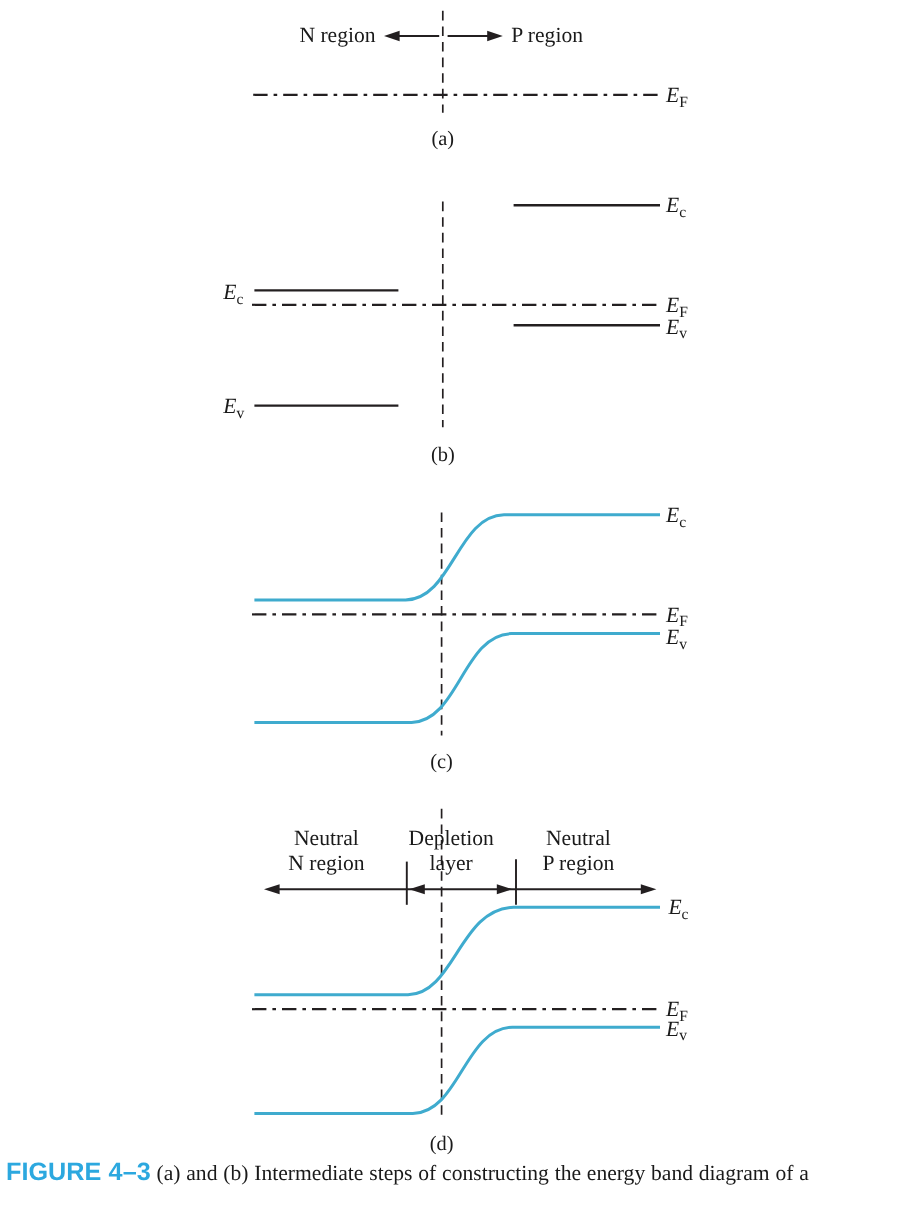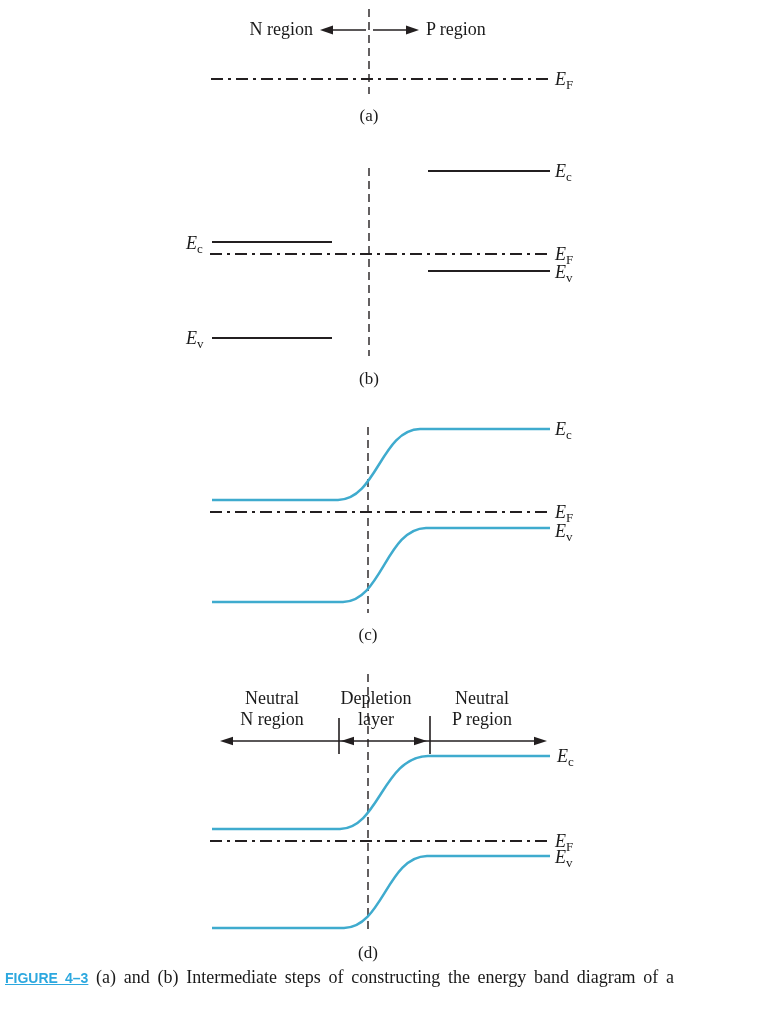--- a/index.html
+++ b/index.html
@@ -13,21 +13,21 @@
   .curve{stroke:var(--curve-color,#3fabce);stroke-width:2.5;fill:none;}
   .ahead{fill:var(--line-color,#231f20);stroke:none;}
   .rlabel{font-family:"Liberation Serif",serif;font-size:18px;fill:var(--text-color,#1a1a1a);}
   .ptag{font-family:"Liberation Serif",serif;font-size:17px;fill:var(--text-color,#1a1a1a);}
   .elabel{font-family:"Liberation Serif",serif;font-size:18px;fill:var(--text-color,#1a1a1a);}
   .eb{font-style:italic;}
   .es{font-size:13px;}
   .caption{padding:4px 6px 0 5px;font-size:18px;line-height:22px;}
   .caption p{margin:0;}
   .cap-line1{text-align:justify;text-align-last:justify;}
-  .caption-label{font-family:"Liberation Sans",sans-serif;font-weight:bold;font-size:14px;color:var(--accent-color,#2ca8df);text-decoration:underline;}
+  .caption-label{font-family:"Liberation Sans",sans-serif;font-weight:bold;font-size:21px;color:var(--accent-color,#2ca8df);}
 </style>
 </head>
 <body>
 
 <div class="fig-wrap">
 <svg width="760" height="962" viewBox="0 0 760 962">
 
   <g>
     <line class="vdash" x1="369" y1="9" x2="369" y2="94"></line>
     <text class="rlabel" x="313" y="35" text-anchor="end">N region</text>

